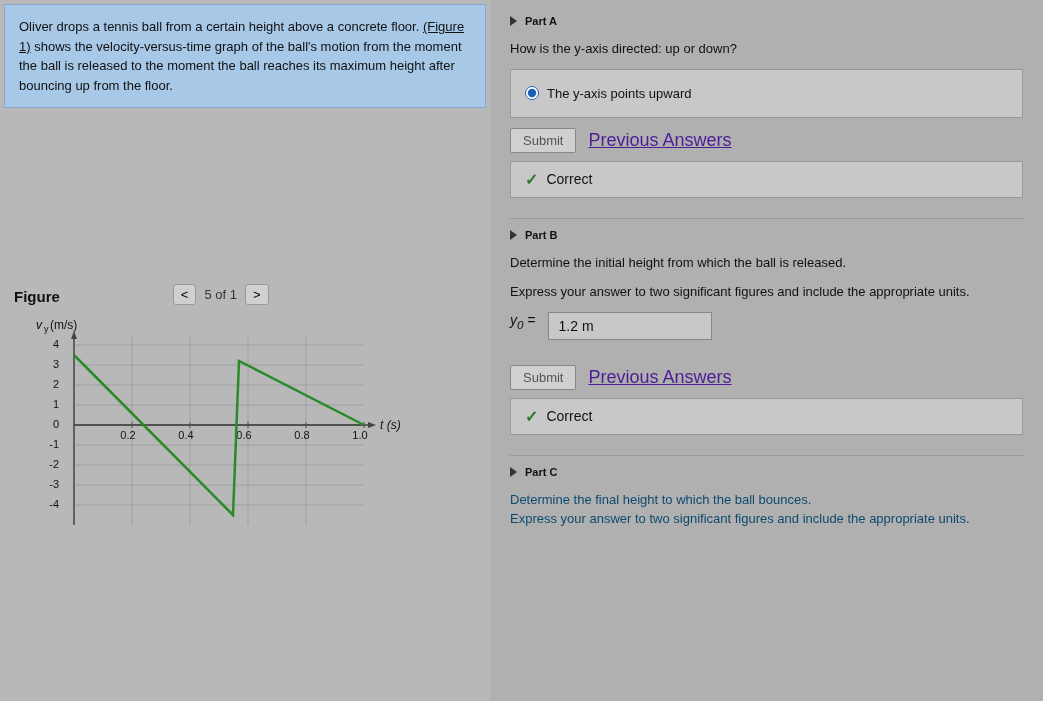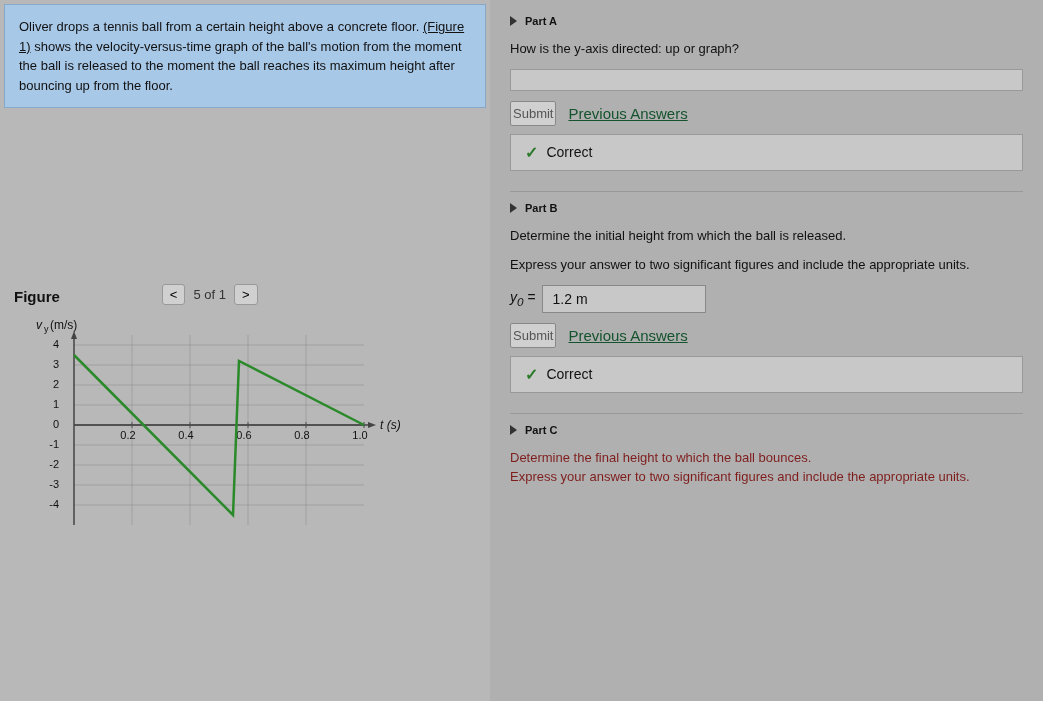--- a/index.html
+++ b/index.html
@@ -141,30 +141,30 @@
     .action-row {
       display: flex;
       align-items: center;
       gap: 12px;
       margin-bottom: 8px;
     }
 
     .submit-btn {
       background: #d0d0d0;
       border: 1px solid #888;
-      padding: 4px 2px;
+      padding: 4px 12px;
       font-size: 13px;
       color: #555;
       cursor: pointer;
       border-radius: 2px;
     }
 
     .prev-answers-link {
-      font-size: 15px;
-      color: #14532d;
+      font-size: 18px;
+      color: #4c1d95;
       text-decoration: underline;
       cursor: pointer;
     }
 
     .correct-box {
       background: #c8c8c8;
       border: 1px solid #999;
       padding: 8px 14px;
       display: flex;
       align-items: center;
@@ -181,50 +181,49 @@
     }
 
     .divider {
       border: none;
       border-top: 1px solid #999;
       margin: 10px 0;
     }
 
     .answer-input-row {
       display: flex;
-      align-items: center;
-      gap: 6px;
-      margin-bottom: 10px;
+      gap: 12px;
+      margin-bottom: 25px;
     }
 
     .var-label {
       font-size: 14px;
       font-style: italic;
       color: #111;
     }
 
     .answer-input {
       background: #c8c8c8;
       border: 1px solid #888;
       padding: 5px 10px;
       font-size: 14px;
       width: 164px;
       color: #111;
     }
 
     .part-c-question {
       font-size: 13px;
-      color: #7f1d1d;
+      color: #0c4a6e;
       line-height: 1.5;
     }
 
     .figure-row {
       display: flex;
       align-items: flex-end;
-      gap: 2px;
+      gap: 13px;
       margin-top: 0px;
     }
   </style>
 </head>
 <body>
 
 <div class="left-panel">
   <div class="problem-text-box">
     <span>
       Oliver drops a tennis ball from a certain height above a concrete floor. <u>(Figure 1)</u> shows the velocity-versus-time graph of the ball's motion from the moment the ball is released to the moment the ball reaches its maximum height after bouncing up from the floor.
@@ -302,23 +301,27 @@
 </div>
 
 <div class="right-panel">
 
   <div class="part-section">
     <div class="part-header">
       <div class="triangle"></div>
       <span class="part-title">Part A</span>
     </div>
 
-    <p class="question-text">How is the y-axis directed: up or graph?</p>
+    <p class="question-text">How is the y-axis directed: up or down?</p>
 
     <div class="options-box">
+      <label class="radio-option">
+        <input type="radio" name="parta" checked="" style="">
+        <span>The y-axis points upward</span>
+      </label>
     </div>
 
     <div class="action-row">
       <button class="submit-btn">Submit</button>
       <a class="prev-answers-link">Previous Answers</a>
     </div>
 
     <div class="correct-box">
       <span class="checkmark">✓</span>
       <span>Correct</span>

